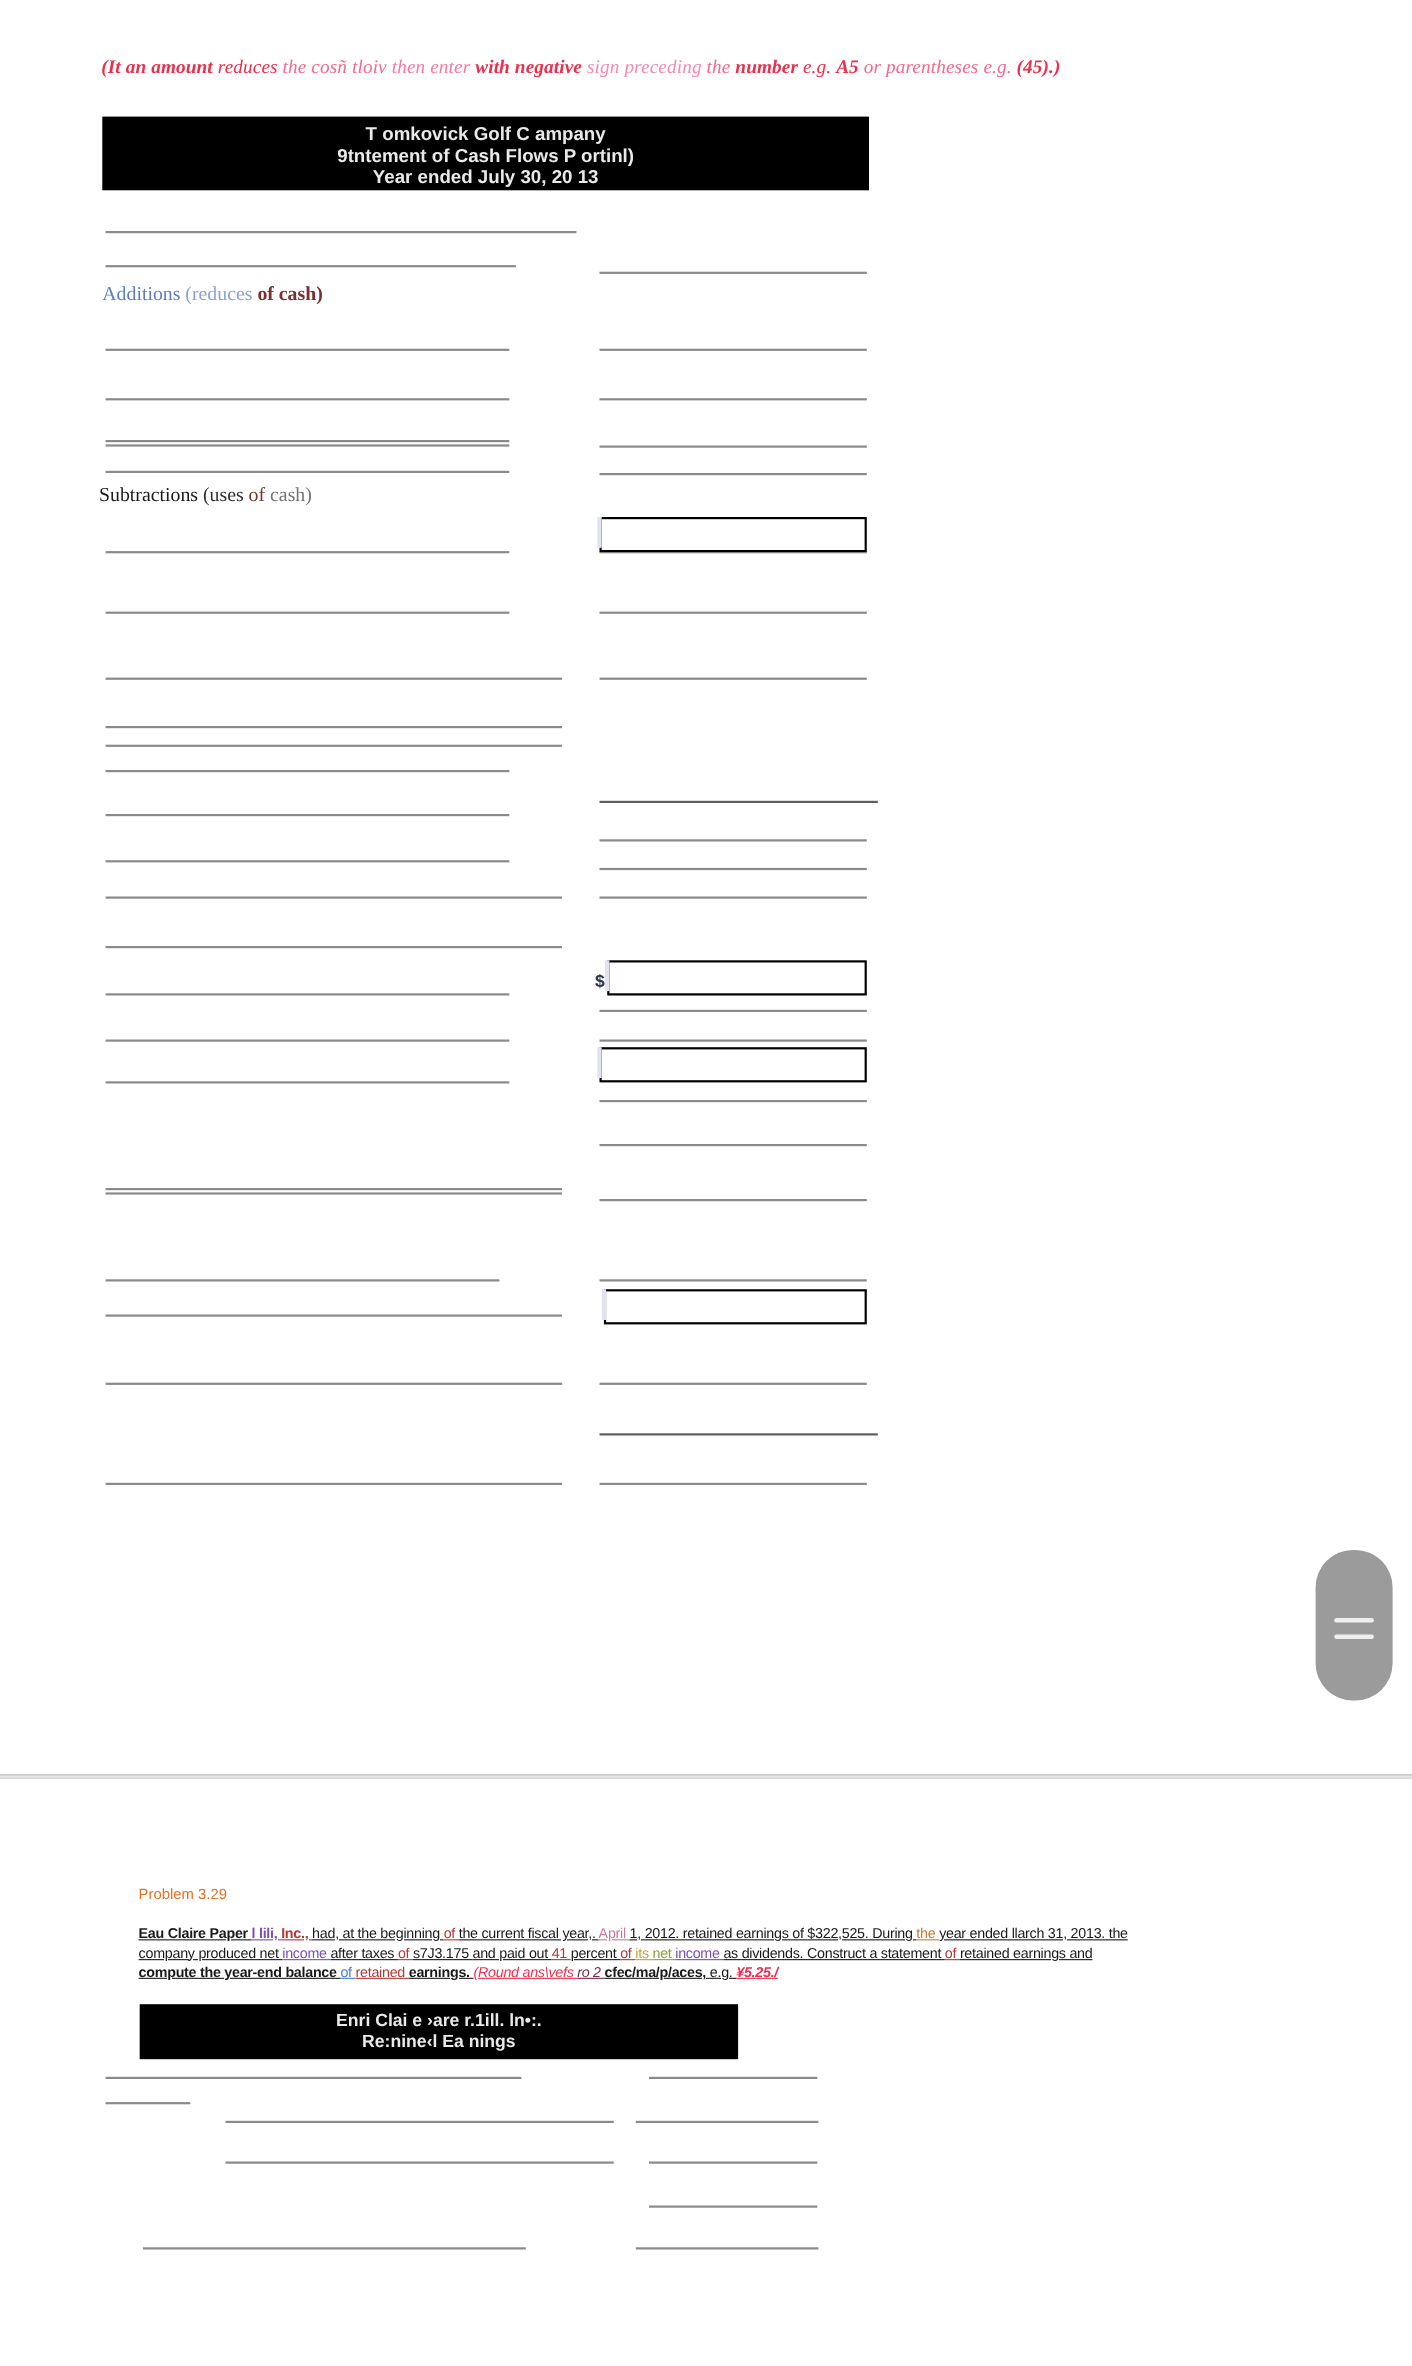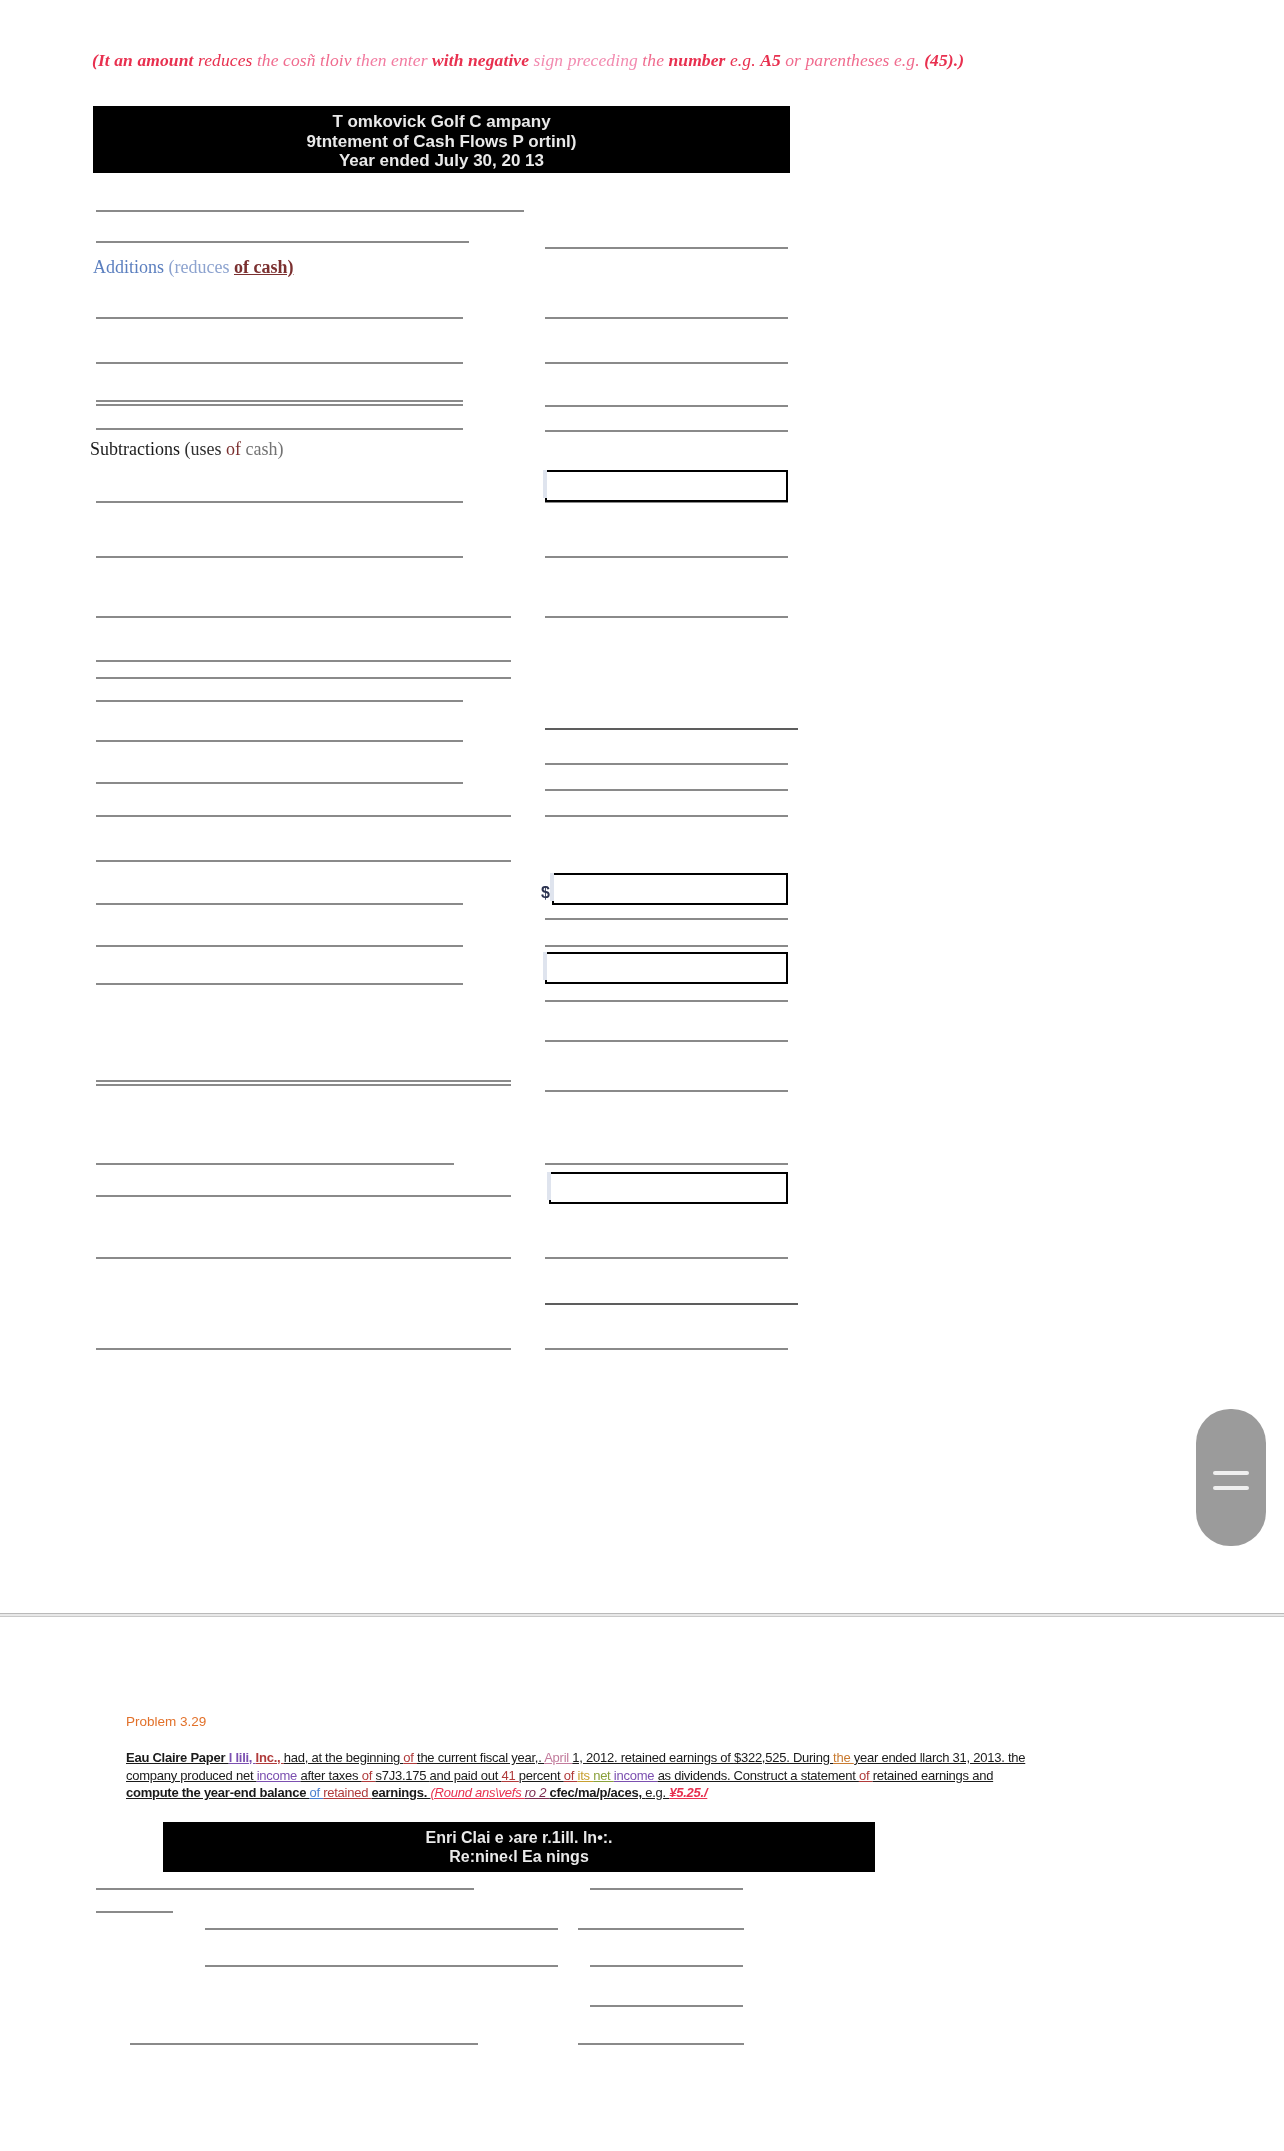--- a/index.html
+++ b/index.html
@@ -60,26 +60,25 @@
     top: 106px;
     width: 697px;
     height: 67px;
     padding-top: 6px;
     font-size: 17px;
     line-height: 19.5px;
   }
   #stmt-header-2 {
     left: 127px;
     top: 1822px;
-    width: 712px;
+    width: 544px;
     height: 50px;
     padding-top: 6px;
     font-size: 16px;
     line-height: 19px;
-    margin-left: 36px;
   }
   .blackbox .hline { display: block; font-weight: bold; }
 
   
   .sect-label {
     position: absolute;
     font-family: "Liberation Serif", serif;
     font-size: 18px;
     white-space: nowrap;
   }
@@ -174,21 +173,21 @@
 <div class="page" id="page-top">
 
   <div class="instruction" id="instruction-line"><span style="color: rgb(232, 48, 79); font-weight: bold; font-style: italic;">(It an amount </span><span style="color: rgb(232, 48, 79); font-style: italic;">reduces </span><span style="color: rgb(240, 107, 142); font-style: italic;">the cosñ tloiv </span><span style="color: rgb(242, 123, 160); font-style: italic;">then enter </span><span style="color: rgb(232, 48, 79); font-weight: bold; font-style: italic;">with negative </span><span style="color: rgb(242, 139, 176); font-style: italic;">sign preceding </span><span style="color: rgb(240, 107, 142); font-style: italic;">the </span><span style="color: rgb(232, 48, 79); font-weight: bold; font-style: italic;">number </span><span style="color: rgb(232, 48, 79); font-style: italic;">e.g. </span><span style="color: rgb(232, 48, 79); font-weight: bold; font-style: italic;">A5 </span><span style="color: rgb(240, 107, 142); font-style: italic;">or parentheses e.g. </span><span style="color: rgb(232, 48, 79); font-weight: bold; font-style: italic;">(45).)</span></div>
 
   <div class="blackbox" id="stmt-header-1">
     <span class="hline">T omkovick Golf C ampany</span>
     <span class="hline">9tntement of Cash Flows P ortinl)</span>
     <span class="hline">Year ended July 30, 20 13</span>
   </div>
 
-  <div class="sect-label" id="label-additions"><span style="color: rgb(91, 127, 191);">Additions </span><span style="color: rgb(141, 163, 207);"> (reduces </span><span style="color: rgb(123, 48, 48); font-weight: bold; text-decoration: underline;">of cash)</span></div>
+  <div class="sect-label" id="label-additions"><span style="color: rgb(91, 127, 191);">Additions </span><span style="color: rgb(141, 163, 207);"> (reduces </span><span style="color: rgb(123, 48, 48); font-weight: bold;">of cash)</span></div>
   <div class="sect-label" id="label-subtractions"><span style="color: rgb(26, 26, 26);">Subtractions </span><span style="color: rgb(48, 48, 48);"> (uses </span><span style="color: rgb(123, 48, 48);"> of </span><span style="color: #737373;">cash)</span></div>
 
   <div id="rules-top-host">
       <div class="rule" style="left: 96px; top: 210px; width: 428px;"></div>
       <div class="rule" style="left: 96px; top: 241px; width: 373px;"></div>
       <div class="rule" style="left: 545px; top: 247px; width: 243px;"></div>
       <div class="rule" style="left: 96px; top: 317px; width: 367px;"></div>
       <div class="rule" style="left: 545px; top: 317px; width: 243px;"></div>
       <div class="rule" style="left: 96px; top: 362px; width: 367px;"></div>
       <div class="rule" style="left: 545px; top: 362px; width: 243px;"></div>

